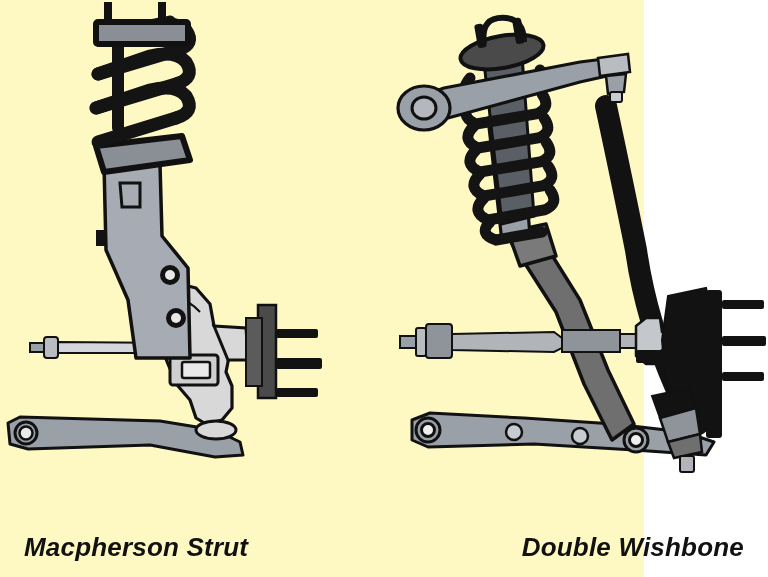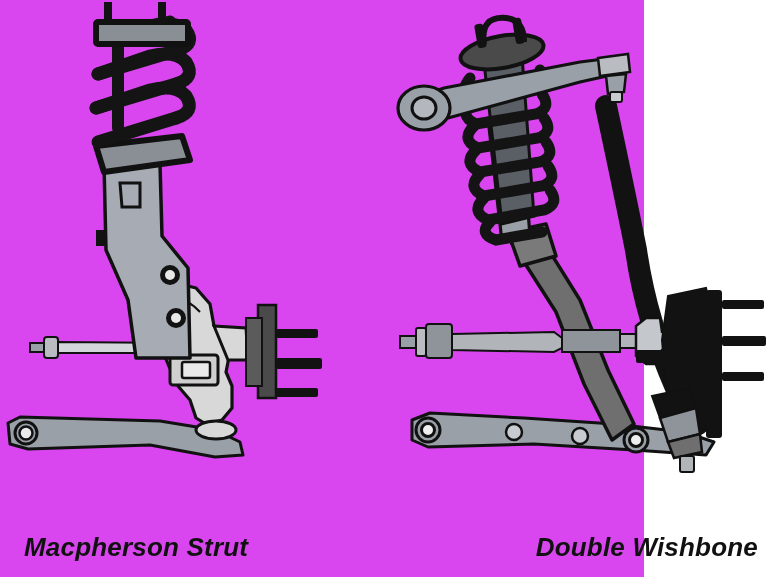--- a/index.html
+++ b/index.html
@@ -12,21 +12,21 @@
     width: 768px;
     height: 577px;
     font-family: "Liberation Sans", sans-serif;
     overflow: hidden;
     position: relative;
   }
   .page {
     position: relative;
     width: 644px;
     height: 577px;
-    background: #d946ef;
+    background: #fef9c3;
   }
   .panel {
     position: absolute;
     top: 0;
     width: 384px;
     height: 577px;
   }
   .panel-left  { left: 0; }
   .panel-right { left: 384px; }
 
@@ -52,21 +52,21 @@
   }
   .caption-left {
     left: 0;
     text-align: left;
     padding-left: 24px;
     box-sizing: border-box;
   }
   .caption-right {
     left: 0;
     text-align: right;
-    padding-right: 10px;
+    padding-right: 24px;
     box-sizing: border-box;
   }
 </style>
 </head>
 <body>
 
 <div class="page">
 
   <div class="panel panel-left">
     <div class="figure">

